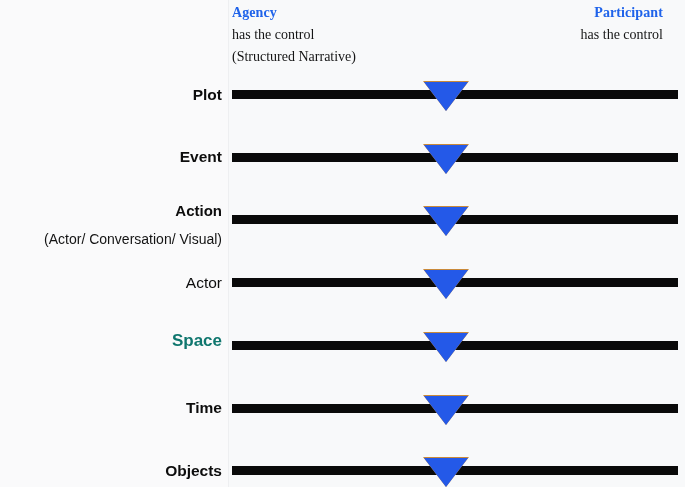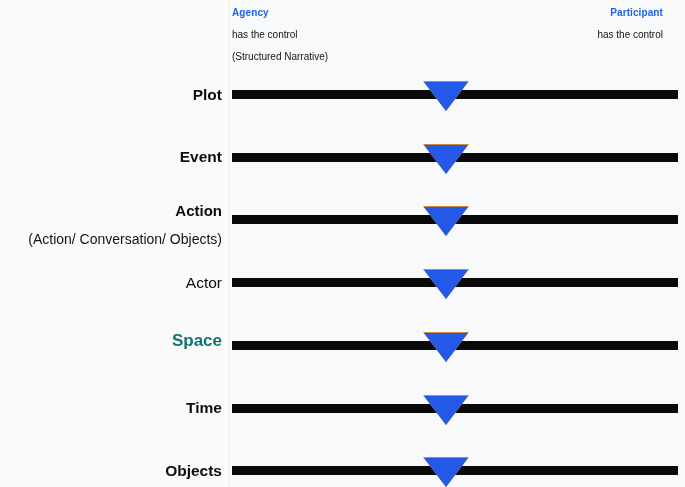--- a/index.html
+++ b/index.html
@@ -39,23 +39,24 @@
     height: 487px;
     background: #f8f9fa;
     border-left: 1px solid #eeeff1;
     box-sizing: border-box;
   }
 
   
   .header-block {
     position: absolute;
     top: 2px;
-    font-size: 10px;
+    font-size: 14px;
     line-height: 22px;
     color: #0f0f0f;
+    font-family: Liberation Serif, serif;
   }
   .header-left {
     left: 232px;
     text-align: left;
   }
   .header-right {
     right: 22px;
     text-align: right;
   }
   .header-actor {
@@ -146,21 +147,21 @@
         <div class="marker" style="left: 424.08px; top: 82px;"></div>
       </div>
       <div class="row" style="top: 0px;">
         <div class="row-label-wrap" style="top: 148.2px; font-size: 15.5px; font-weight: bold; color: rgb(13, 13, 13); line-height: 18px;">Event</div>
         <div class="bar" style="top: 152.7px;"></div>
         <div class="marker-rim" style="left: 423.08px; top: 143.7px;"></div>
         <div class="marker" style="left: 424.08px; top: 144.7px;"></div>
       </div>
       <div class="row" style="top: 0px;">
         <div class="row-label-wrap" style="top: 202px; font-size: 15px; font-weight: bold; color: rgb(13, 13, 13); line-height: 18px;">Action</div>
-        <div class="row-sublabel" style="top: 230.9px;">(Action/ Conversation/ Objects)</div>
+        <div class="row-sublabel" style="top: 230.9px;">(Actor/ Conversation/ Visual)</div>
         <div class="bar" style="top: 215.4px;"></div>
         <div class="marker-rim" style="left: 423.08px; top: 206.4px;"></div>
         <div class="marker" style="left: 424.08px; top: 207.4px;"></div>
       </div>
       <div class="row" style="top: 0px;">
         <div class="row-label-wrap" style="top: 273.6px; font-size: 15.5px; font-weight: normal; color: rgb(13, 13, 13); line-height: 18px;">Actor</div>
         <div class="bar" style="top: 278.1px;"></div>
         <div class="marker-rim" style="left: 423.08px; top: 269.1px;"></div>
         <div class="marker" style="left: 424.08px; top: 270.1px;"></div>
       </div>

